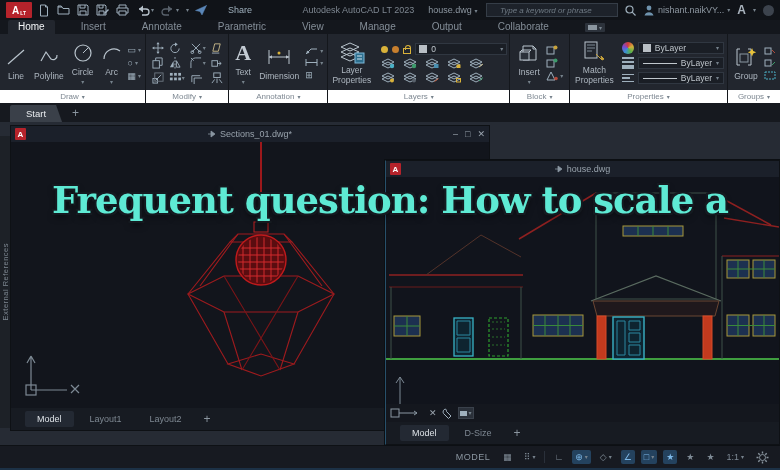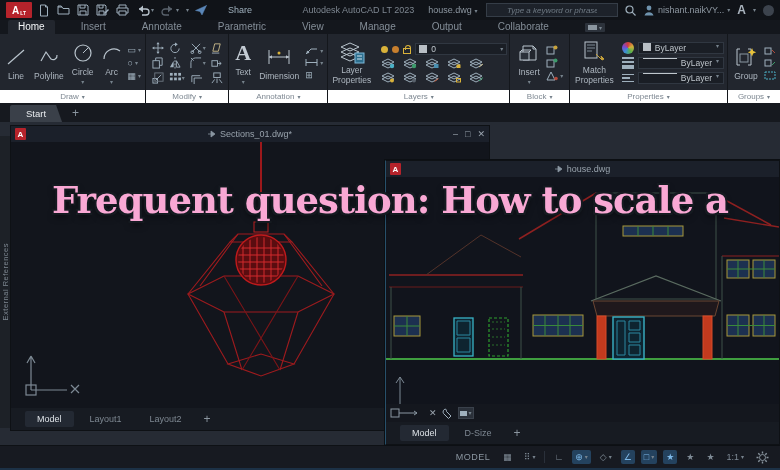--- a/index.html
+++ b/index.html
@@ -19,21 +19,21 @@
   }
   .logo-badge { width:26px; height:16px; background:#b5232b; color:#fff; display:flex; align-items:center; justify-content:center; gap:1px; font-weight:bold; border-radius:1px; }
   .logo-badge .a { font-size:10px; } .logo-badge .lt { font-size:5px; align-self:flex-end; margin-bottom:2px; }
   .qat { display:flex; align-items:center; gap:7px; }
   .qat .qbtn { display:flex; align-items:center; gap:1px; }
   .caret { font-size:6px; color:#76828c; line-height:1; }
   .share { display:flex; align-items:center; gap:21px; color:#9fb0bd; }
   .tb-title { position:absolute; left:0; right:0; text-align:center; pointer-events:none; color:#7d8690; }
   .tb-title b { font-weight:normal; margin-left:14px; color:#8d97a1; }
   .tb-right { margin-left:auto; display:flex; align-items:center; gap:7px; z-index:2; }
-  .search-box { width:132px; height:14px; background:#1d222a; border:1px solid #353d47; color:#c6ccd2; font-size:8px; padding:0 20px; font-style:italic; }
+  .search-box { width:132px; height:14px; background:#1d222a; border:1px solid #353d47; color:#c6ccd2; font-size:8px; padding:0 13px; font-style:italic; }
   .search-box::placeholder { color:#6f7a84; font-style:italic; }
   .user { display:flex; align-items:center; gap:3px; color:#8d97a1; }
   .adsk-a { font-size:12px; color:#aab4be; font-weight:bold; }
   .help-circle { width:11px; height:11px; border-radius:50%; background:#3c434d; }
 
   
   .ribbon-tabs {
     position:absolute; left:0; top:20px; width:780px; height:14px;
     background:#14171d; display:flex; align-items:flex-end; padding-left:8px; gap:16px;
     font-size:10px;
@@ -60,21 +60,21 @@
   .layer-state { display:flex; align-items:center; gap:4px; }
   .dot { width:7px; height:7px; border-radius:50%; }
   .swatch { width:8px; height:8px; background:#b9bfc5; }
   .layer-dd { flex:1; height:12px; background:#1a1e25; border:1px solid #303741; display:flex; align-items:center; gap:4px; padding:0 3px; font-size:8.5px; color:#c0c7cd; min-width:92px; }
   .layer-dd .caret { margin-left:auto; }
   .layer-row { display:flex; gap:7px; }
   .lock { position:relative; width:8px; height:6px; border:1px solid #d9b23a; margin-top:4px; }
   .lock::before { content:''; position:absolute; left:1px; top:-4px; width:4px; height:4px; border:1px solid #d9b23a; border-bottom:none; border-radius:3px 3px 0 0; }
   .prop-rows { display:flex; flex-direction:column; gap:3px; justify-content:center; flex:1; }
   .prop-row { display:flex; align-items:center; gap:4px; }
-  .dd { flex:1; height:12px; background:#1a1e25; border:1px solid #303741; display:flex; gap:4px; padding:0 4px; font-size:8.5px; color:#c0c7cd; }
+  .dd { flex:1; height:12px; background:#1a1e25; border:1px solid #303741; display:flex; align-items:center; gap:4px; padding:0 4px; font-size:8.5px; color:#c0c7cd; }
   .dd .caret { margin-left:auto; }
   .color-wheel { width:12px; height:12px; border-radius:50%; background:conic-gradient(#d23a3a,#d2b03a,#58b04a,#3a8fd2,#7a4ad2,#d23a3a); }
   .lines-ic { display:flex; flex-direction:column; gap:2px; } .lines-ic i { display:block; width:12px; height:1.5px; background:#9fb0bd; }
   .line-sample { width:34px; height:1px; background:#c0c7cd; }
   .group-star { position:relative; }
 
   
   .filetabs { position:absolute; left:0; top:103px; width:780px; height:19px; background:#16191f; display:flex; align-items:flex-end; padding-left:10px; gap:10px; }
   .ftab { height:17px; padding:0 16px; background:#3a4049; color:#e8ebee; font-size:9.5px; display:flex; align-items:center; clip-path:polygon(0 0, calc(100% - 6px) 0, 100% 100%, 0 100%); border-radius:2px 0 0 0; }
   .ftab-plus { color:#8b96a0; font-size:12px; margin-bottom:2px; }
@@ -101,21 +101,21 @@
   .cmdline { height:18px; display:flex; align-items:center; gap:5px; padding:0 6px 0 4px; background:#14171e; flex:0 0 auto; }
   .cmd-x { color:#9aa4ae; font-size:9px; }
   .cmd-icon-box { width:16px; height:12px; background:#2a3039; border:1px solid #3a414b; display:flex; align-items:center; justify-content:center; gap:2px; }
   .cmd-icon-box i { display:block; width:7px; height:5px; background:#9fb0bd; }
   .cmd-input { flex:1; height:13px; background:#b9bfc5; border:none; border-radius:2px; font-size:9px; font-style:italic; color:#3a4048; padding:0 6px; font-family:"DejaVu Sans Mono", monospace; }
   .cmd-input::placeholder { color:#4a525b; font-style:italic; }
 
   
   .overlay-text {
     position:absolute; left:0; top:58px; width:100%; text-align:center; z-index:10;
-    font-family:"DejaVu Serif", serif; font-weight:bold; color:#f9a8d4;
+    font-family:"DejaVu Serif", serif; font-weight:bold; color:#5eead4;
     font-size:37px; line-height:1.12; letter-spacing:-1px;
     text-shadow:-2px -2px 0 #151a20, 2px -2px 0 #151a20, -2px 2px 0 #151a20, 2px 2px 0 #151a20, 0 4px 6px rgba(0,0,0,.55);
     pointer-events:none;
   }
 
   
   .statusbar {
     position:absolute; left:0; top:445px; width:780px; height:25px;
     background:#171a21; border-top:1px solid #0e1115; display:flex; align-items:center;
     justify-content:flex-end; gap:6px; padding-right:8px; font-size:9px; color:#7f8b96;

